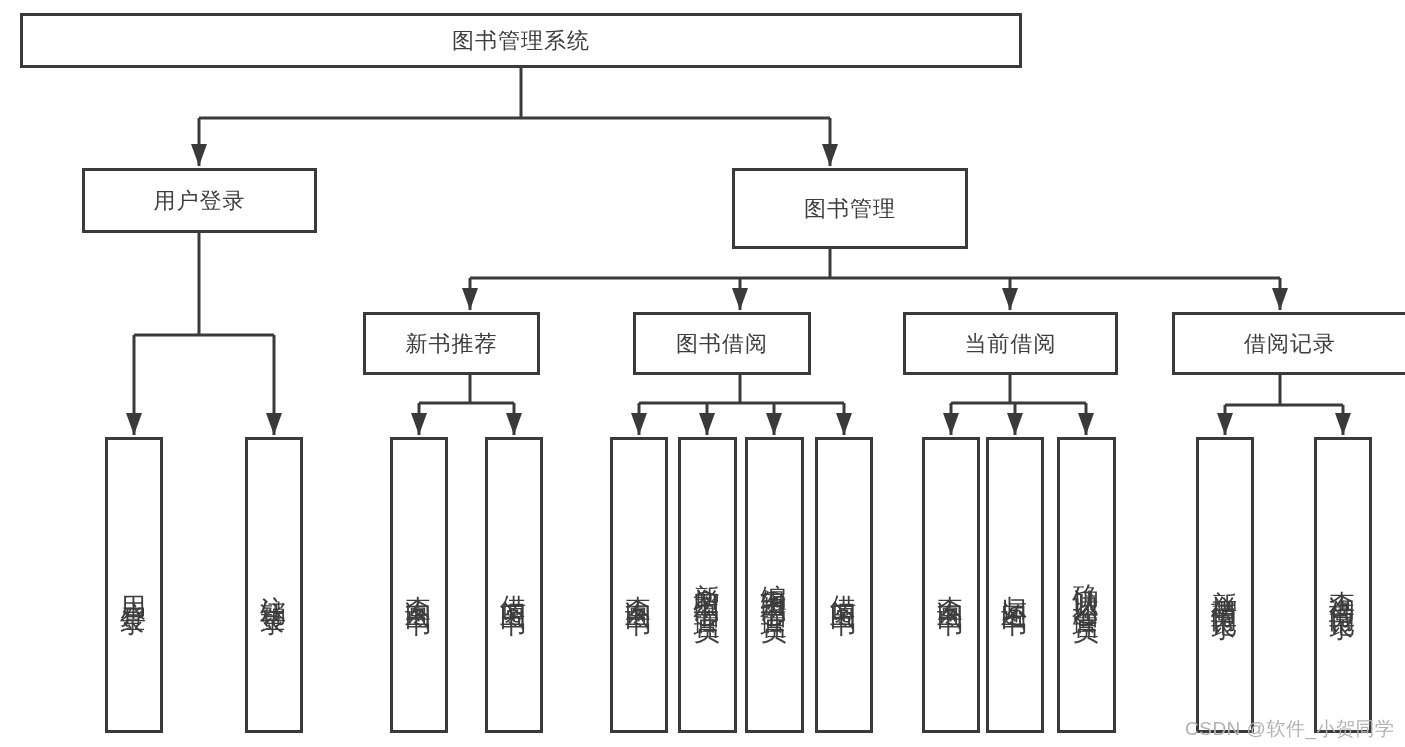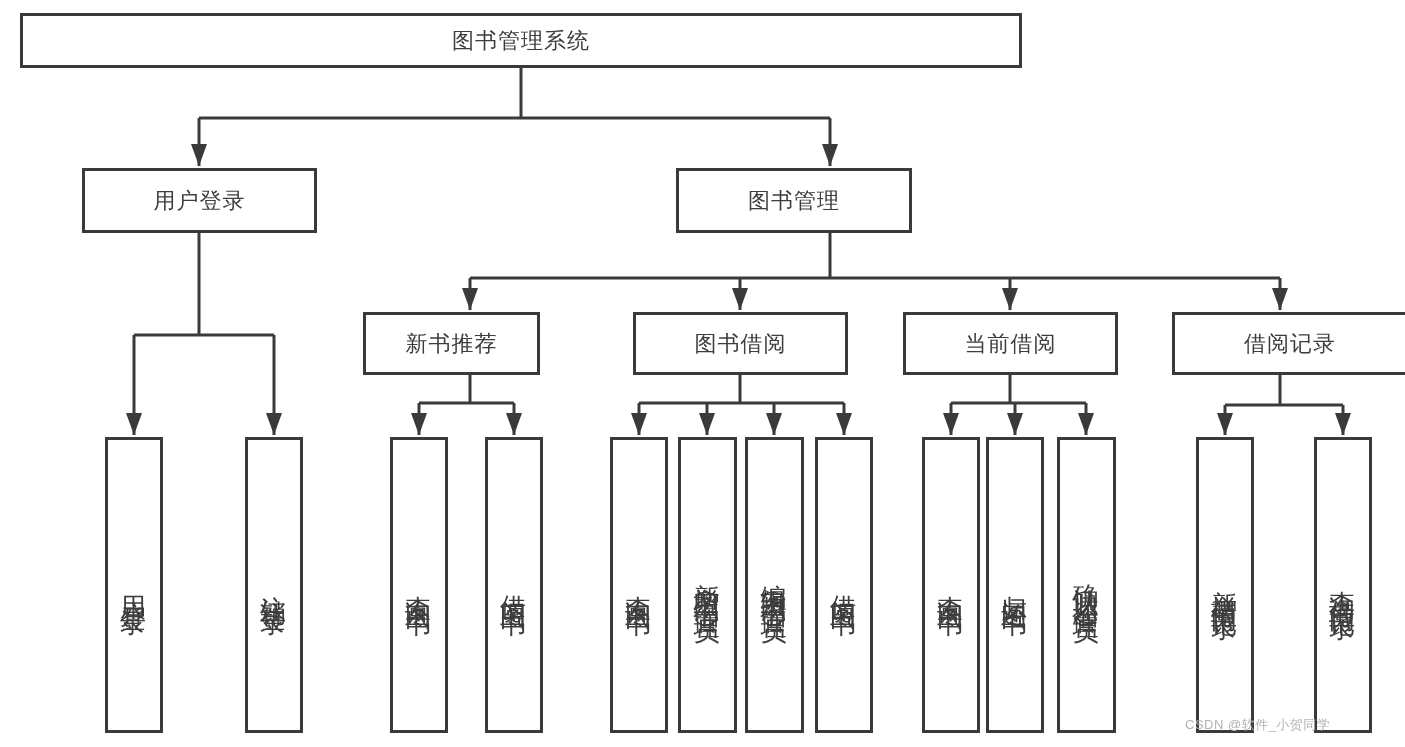--- a/index.html
+++ b/index.html
@@ -42,21 +42,21 @@
     white-space: nowrap;
   }
   
   .lvl3 { top: 312px; height: 63px; }
   .leaf { top: 437px; height: 296px; }
   #watermark {
     position: absolute;
     left: 1185px;
     top: 716px;
     z-index: 6;
-    font-size: 13px;
+    font-size: 19px;
     letter-spacing: 0.5px;
     color: #b2b2b2;
     white-space: nowrap;
   }
 </style>
 </head>
 <body>
 
 <div id="canvas">
 
@@ -110,28 +110,28 @@
     </g>
   </svg>
 
   <div class="box" style="left:20px; top:13px; width:1002px; height:55px;">
     <span class="hlabel">图书管理系统</span>
   </div>
 
   <div class="box" style="left:82px; top:168px; width:235px; height:65px;">
     <span class="hlabel">用户登录</span>
   </div>
-  <div class="box" style="left:676px; top:168px; width:236px; height:65px;">
+  <div class="box" style="left:732px; top:168px; width:236px; height:81px;">
     <span class="hlabel">图书管理</span>
   </div>
 
   <div class="box lvl3" style="left:363px; width:177px;">
     <span class="hlabel">新书推荐</span>
   </div>
-  <div class="box lvl3" style="left:633px; width:215px;">
+  <div class="box lvl3" style="left:633px; width:178px;">
     <span class="hlabel">图书借阅</span>
   </div>
   <div class="box lvl3" style="left:903px; width:215px;text-align:right;">
     <span class="hlabel">当前借阅</span>
   </div>
   <div class="box lvl3" style="left:1172px; width:236px;align-items:center;">
     <span class="hlabel">借阅记录</span>
   </div>
 
   <div class="box leaf" style="left:105px; width:58px;">

